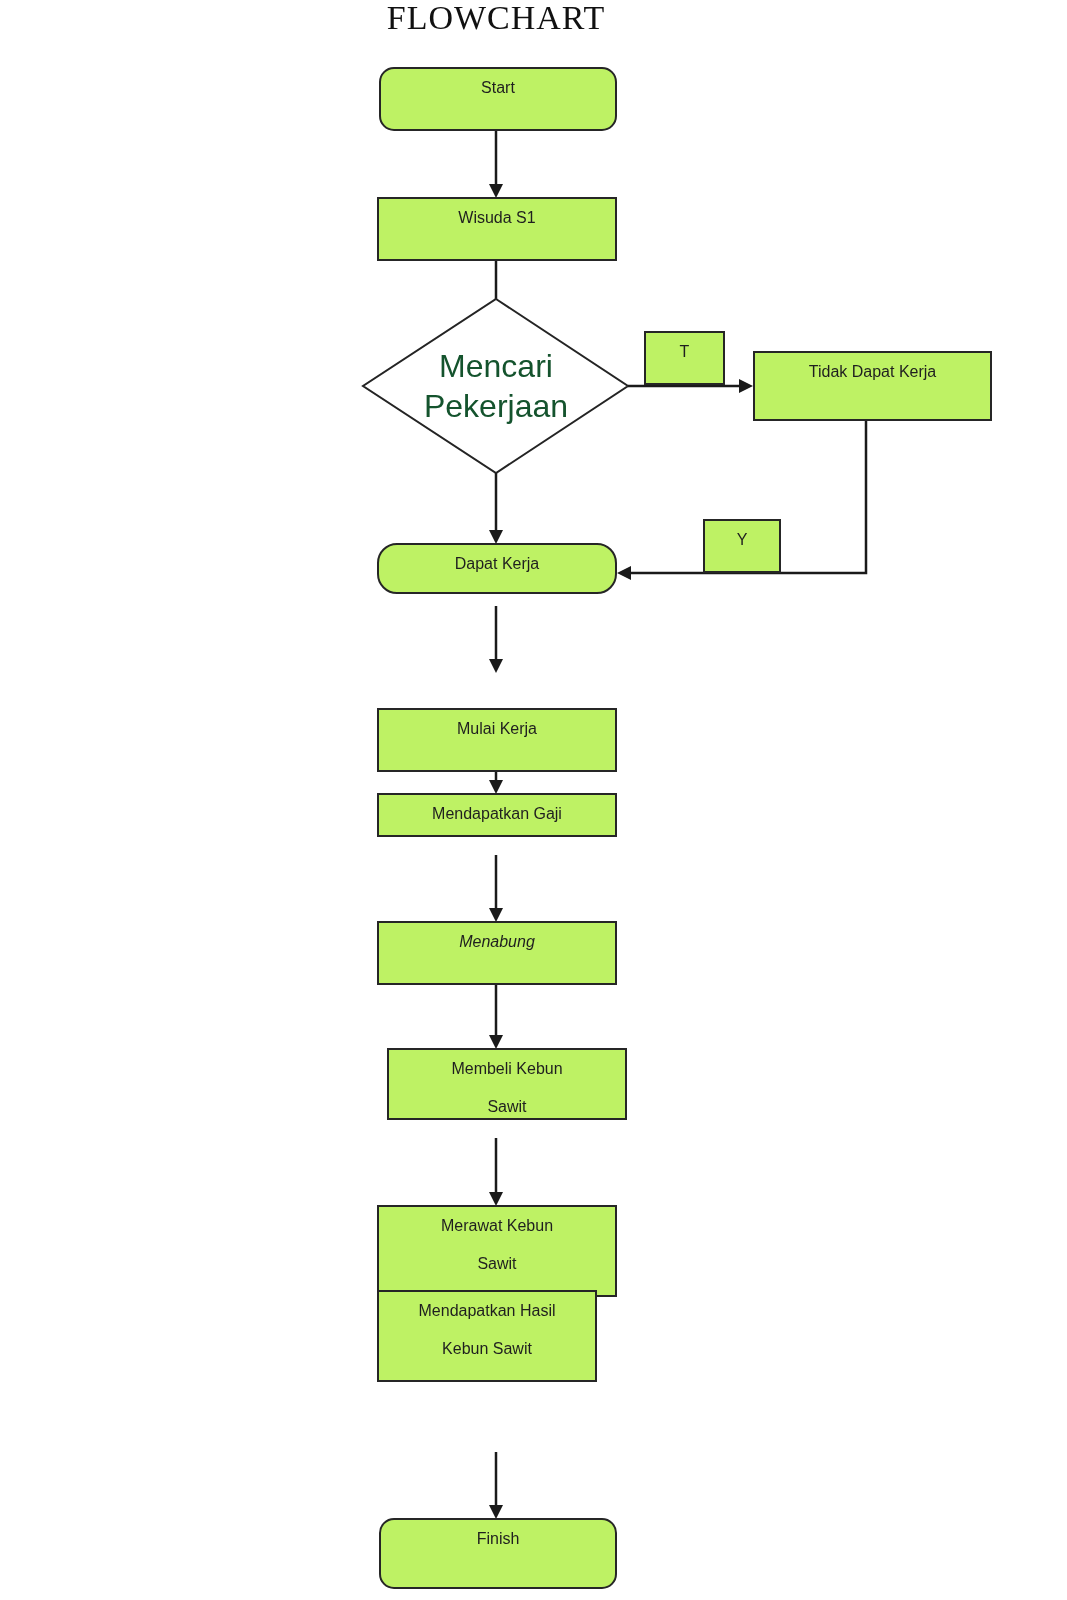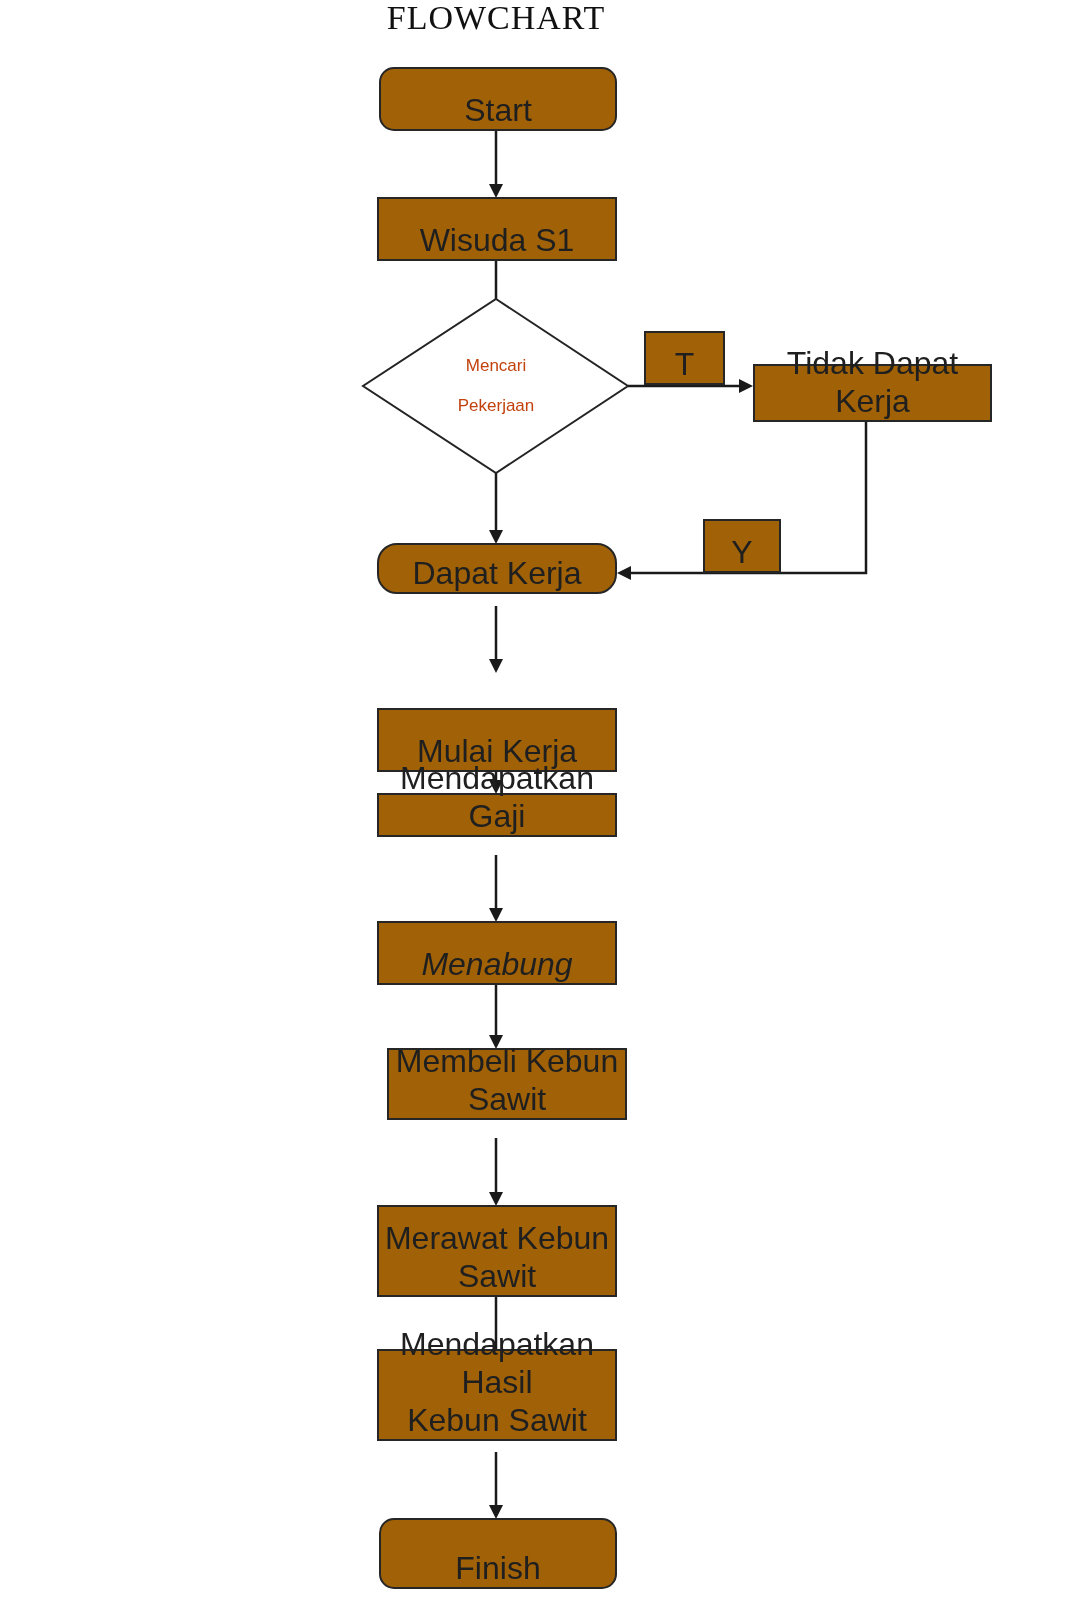--- a/index.html
+++ b/index.html
@@ -34,59 +34,59 @@
   .wire {
     stroke: #1a1a1a;
     stroke-width: 2.5;
     fill: none;
   }
   .head { fill: #1a1a1a; stroke: none; }
   .shape { fill: #ffffff; stroke: #242424; stroke-width: 2; }
   .node {
     position: absolute;
     box-sizing: border-box;
-    background: #a16207;
+    background: #bef264;
     border: 2px solid #262626;
     display: flex;
-    align-items: flex-end;
+    align-items: flex-start;
     justify-content: center;
     text-align: center;
-    font-size: 32px;
+    font-size: 16px;
     line-height: 38px;
     color: #1f1f1f;
     white-space: pre-line;
   }
   .terminator { border-radius: 15px; }
   .diamond-label {
     position: absolute;
     left: 363px;
     top: 299px;
     width: 266px;
     height: 174px;
     display: flex;
     align-items: center;
     justify-content: center;
     text-align: center;
-    font-size: 17px;
+    font-size: 32px;
     line-height: 40px;
-    color: #c2410c;
+    color: #14532d;
     white-space: pre-line;
   }
   .n-start    { left: 379px; top: 67px;   width: 238px; height: 64px; }
   .n-wisuda   { left: 377px; top: 197px;  width: 240px; height: 64px; }
   .n-t        { left: 644px; top: 331px;  width: 81px;  height: 54px; }
-  .n-tidak    { left: 753px; top: 351px;  width: 239px; height: 58px; margin-top: 13px; }
+  .n-tidak    { left: 753px; top: 351px;  width: 239px; height: 70px; }
   .n-y        { left: 703px; top: 519px;  width: 78px;  height: 54px; }
   .n-dapat    { left: 377px; top: 543px;  width: 240px; height: 51px; border-radius: 20px; }
   .n-mulai    { left: 377px; top: 672px;  width: 240px; height: 64px; margin-top: 36px; }
   .n-gaji     { left: 377px; top: 793px;  width: 240px; height: 44px; }
   .n-menabung { left: 377px; top: 921px;  width: 240px; height: 64px; font-style: italic; }
   .n-membeli  { left: 387px; top: 1048px; width: 240px; height: 72px; }
   .n-merawat  { left: 377px; top: 1205px; width: 240px; height: 92px; }
-  .n-hasil    { left: 377px; top: 1349px; width: 240px; height: 92px; }
+  .n-hasil    { left: 377px; top: 1290px; width: 220px; height: 92px; }
   .n-finish   { left: 379px; top: 1518px; width: 238px; height: 71px; }
 </style>
 </head>
 <body>
 
 <div class="canvas">
 
   <div class="title">FLOWCHART</div>
 
   <svg class="wires" viewBox="0 0 1067 1600" xmlns="http://www.w3.org/2000/svg">

